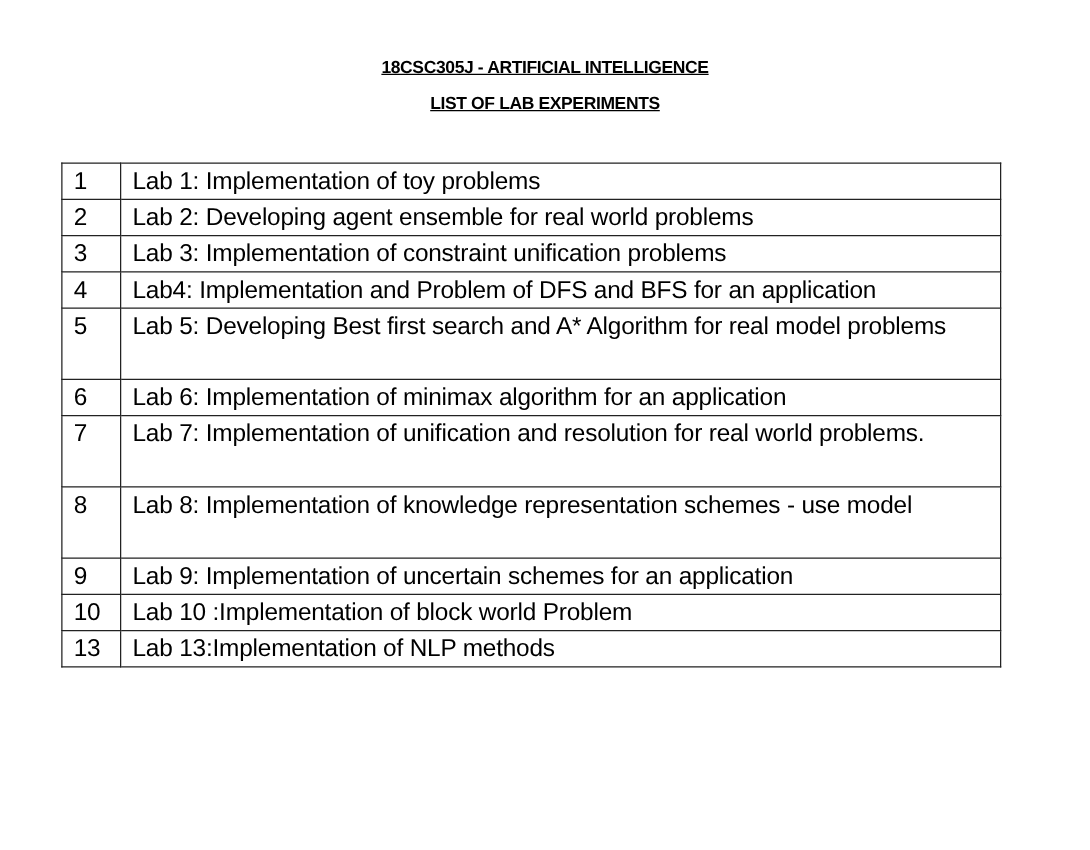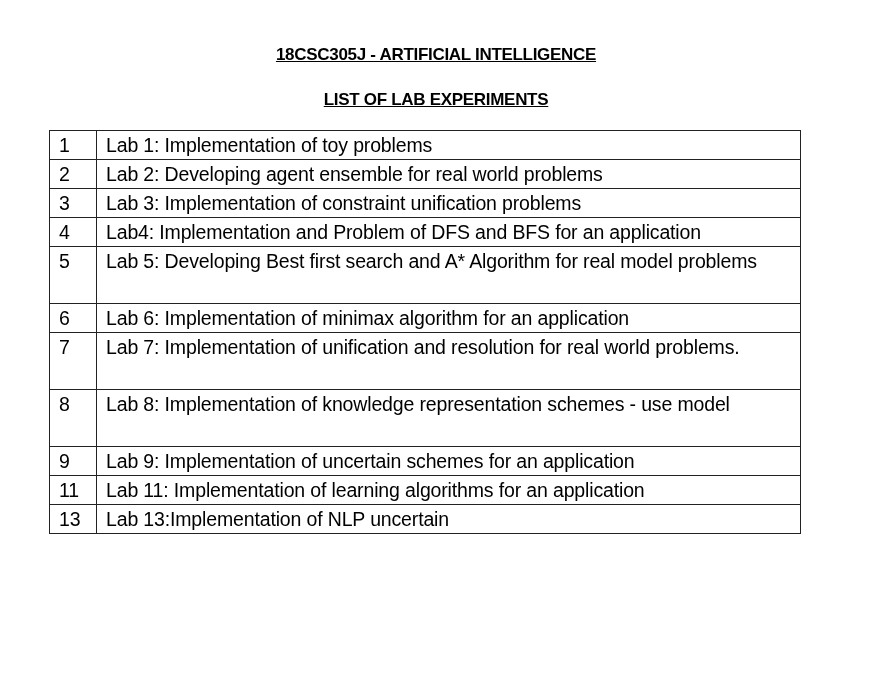--- a/index.html
+++ b/index.html
@@ -14,26 +14,26 @@
       font-family: "Liberation Sans", "DejaVu Sans", sans-serif;
       color: #000000;
       position: relative;
     }
     .title {
       position: absolute;
       left: 0;
       width: 872px;
       text-align: center;
       font-weight: bold;
-      font-size: 17px;
+      font-size: 14px;
       text-decoration: underline;
       letter-spacing: -0.3px;
     }
     #course-title { top: 45px; }
-    #list-title { top: 90px; }
+    #list-title { top: 74px; }
     .lab-table {
       position: absolute;
       left: 49px;
       top: 130px;
       width: 752px;
       border-collapse: collapse;
       table-layout: fixed;
     }
     .lab-table td {
       border: 1px solid #222222;
@@ -89,21 +89,21 @@
     </tr>
     <tr class="double">
       <td class="num">8</td>
       <td>Lab 8: Implementation of knowledge representation schemes - use model</td>
     </tr>
     <tr class="single">
       <td class="num">9</td>
       <td>Lab 9: Implementation of uncertain schemes for an application</td>
     </tr>
     <tr class="single">
-      <td class="num">11</td>
-      <td>Lab 11: Implementation of learning algorithms for an application</td>
+      <td class="num">10</td>
+      <td>Lab 10 :Implementation of block world Problem</td>
     </tr>
     <tr class="single">
       <td class="num">13</td>
-      <td>Lab 13:Implementation of NLP uncertain</td>
+      <td>Lab 13:Implementation of NLP methods</td>
     </tr>
   </tbody>
 </table>
 
 </body></html>

